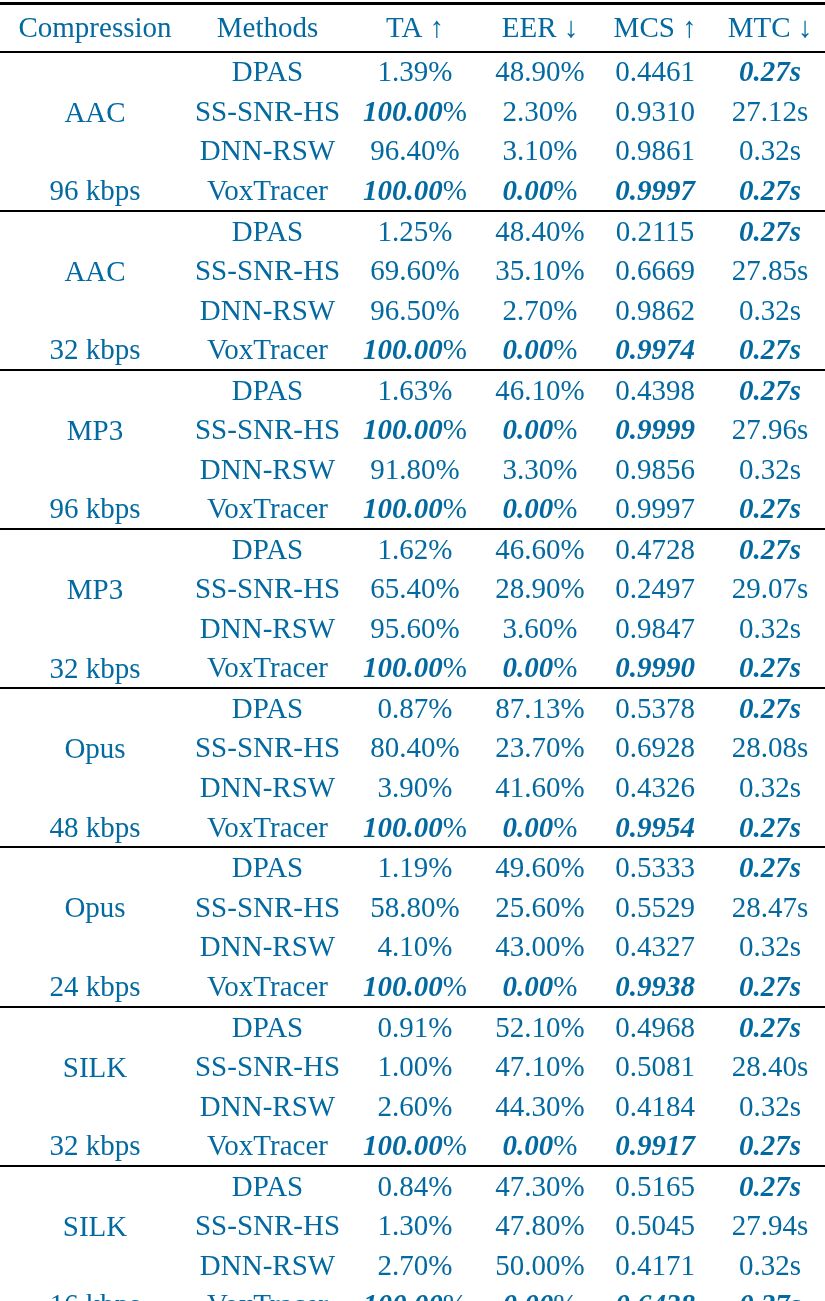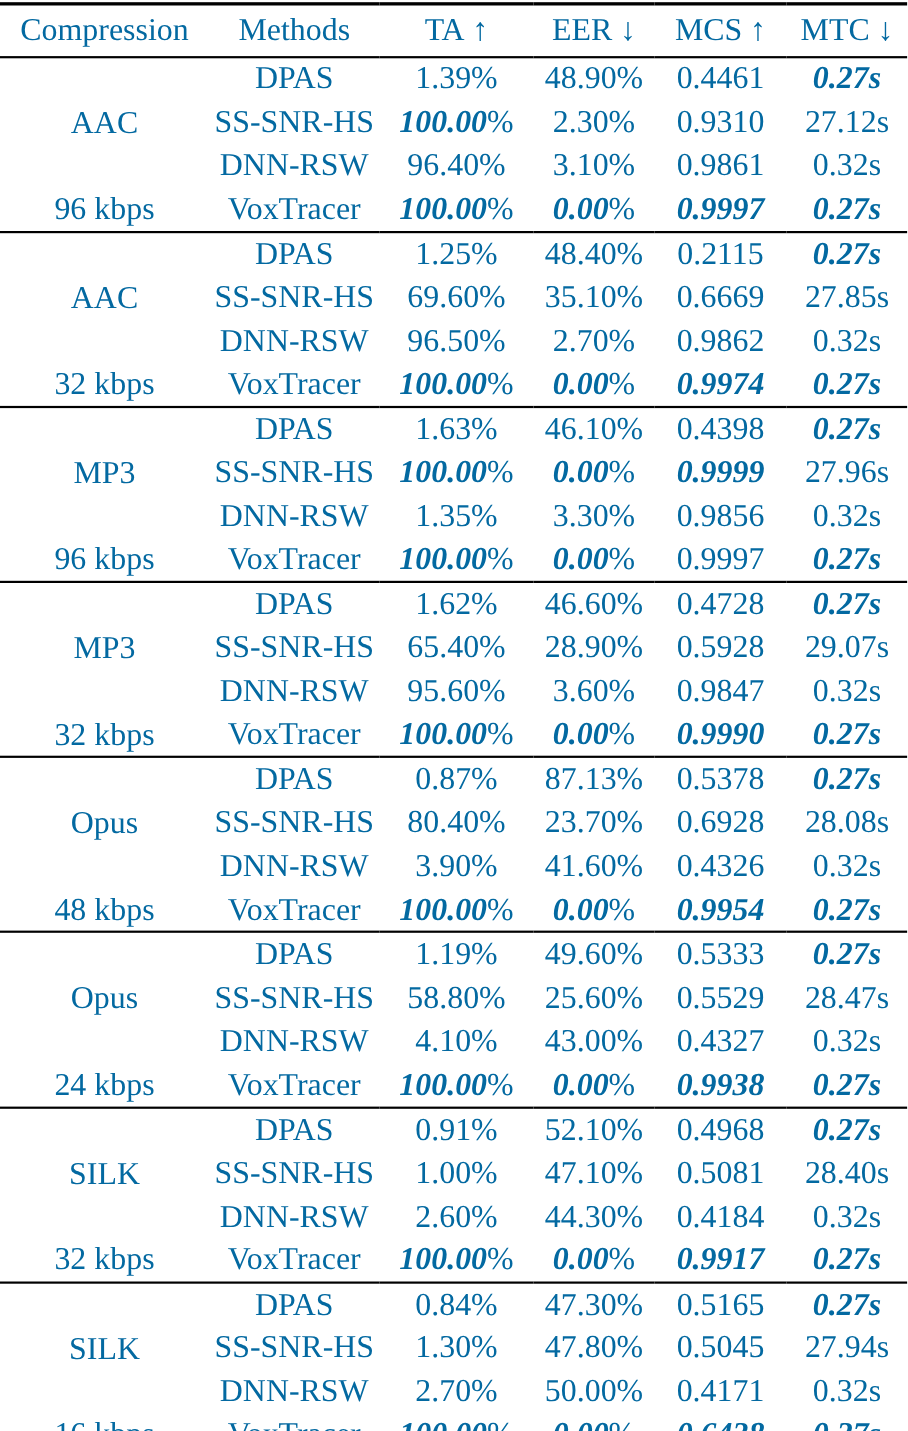--- a/index.html
+++ b/index.html
@@ -163,21 +163,21 @@
         </tr>
         <tr>
           <td>SS-SNR-HS</td>
           <td><b>100.00</b>%</td>
           <td><b>0.00</b>%</td>
           <td><b>0.9999</b></td>
           <td>27.96s</td>
         </tr>
         <tr>
           <td>DNN-RSW</td>
-          <td>1.35%</td>
+          <td>91.80%</td>
           <td>3.30%</td>
           <td>0.9856</td>
           <td>0.32s</td>
         </tr>
         <tr>
           <td>VoxTracer</td>
           <td><b>100.00</b>%</td>
           <td><b>0.00</b>%</td>
           <td>0.9997</td>
           <td><b>0.27s</b></td>
@@ -192,21 +192,21 @@
           <td>DPAS</td>
           <td>1.62%</td>
           <td>46.60%</td>
           <td>0.4728</td>
           <td><b>0.27s</b></td>
         </tr>
         <tr>
           <td>SS-SNR-HS</td>
           <td>65.40%</td>
           <td>28.90%</td>
-          <td>0.5928</td>
+          <td>0.2497</td>
           <td>29.07s</td>
         </tr>
         <tr>
           <td>DNN-RSW</td>
           <td>95.60%</td>
           <td>3.60%</td>
           <td>0.9847</td>
           <td>0.32s</td>
         </tr>
         <tr>

